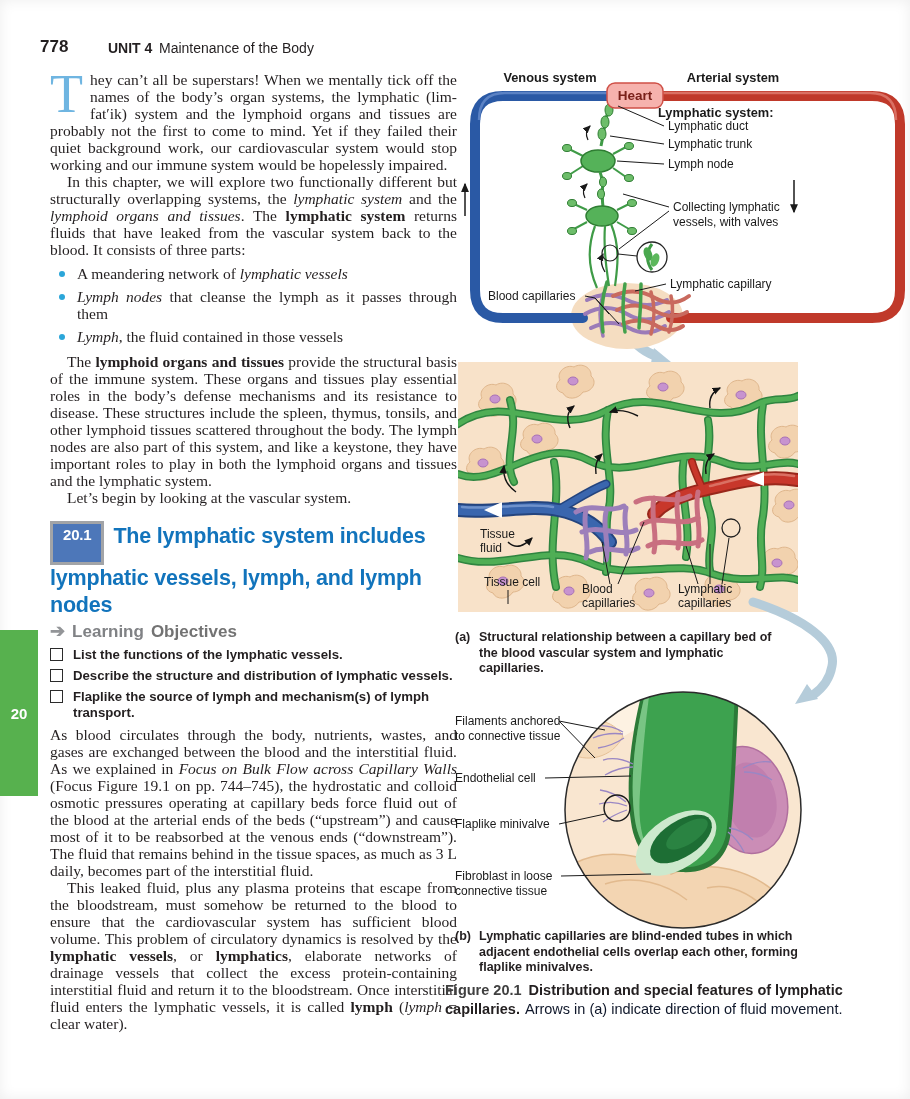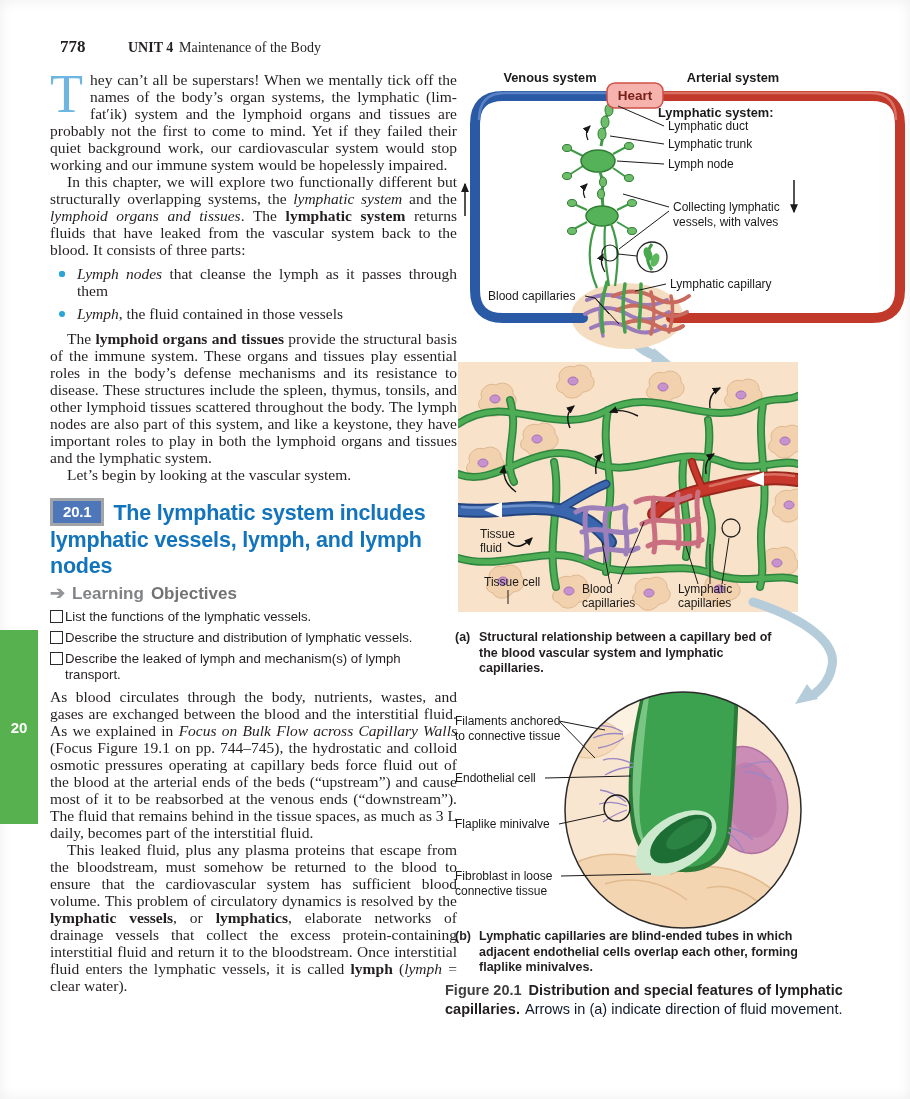--- a/index.html
+++ b/index.html
@@ -1,47 +1,47 @@
 <!DOCTYPE html>
 <html><head>
 <meta charset="utf-8">
 <style>
   html,body{margin:0;padding:0;background:#ffffff;}
   .page{position:relative;width:910px;height:1099px;background:#ffffff;overflow:hidden;
         font-family:"Liberation Serif",serif;color:#231f20;box-shadow:inset 0 0 14px rgba(0,0,0,.07);}
   
-  .header{position:absolute;top:37px;left:60px;width:560px;height:22px;font-family:Liberation Serif, serif;}
+  .header{position:absolute;top:37px;left:40px;width:560px;height:22px;font-family:Liberation Sans, sans-serif;}
   .page-num{position:absolute;left:0;top:0;font-weight:bold;font-size:17px;}
   .unit{position:absolute;left:68px;top:3px;font-weight:bold;font-size:14px;}
   .unit-title{position:absolute;left:119px;top:3px;font-size:14px;}
   
   .left-col{position:absolute;left:50px;top:71px;width:407px;font-size:15.5px;line-height:17px;text-align:justify;}
   .left-col p{margin:0;}
   .indent{text-indent:17px;}
   .dropcap{float:left;font-size:54px;line-height:45px;color:#6fb5e1;padding:1px 7px 0 0;}
   .bullets{list-style:none;margin:7px 0 8px 0;padding:0;}
   .bullets li{position:relative;padding-left:27px;margin-bottom:6px;text-align:justify;}
   .blt{position:absolute;left:9px;top:6px;width:6px;height:6px;border-radius:50%;background:#2ba6d9;}
   .mt{margin-top:9px;}
   h2.section{margin:15px 0 5px 0;width:400px;font-family:"Liberation Sans",sans-serif;font-weight:bold;
              font-size:21.5px;line-height:26.5px;color:#1274bc;text-align:left;letter-spacing:-.2px;}
   .badge{display:inline-block;background:#4d77b9;border:3px solid #a2a4a7;color:#fff;font-size:15px;
-         line-height:1;padding:3px 10px 4px;margin-right:9px;vertical-align:3px;}
+         line-height:1;padding:3px 10px 20px;margin-right:9px;vertical-align:3px;}
   .lo{display:flex;align-items:baseline;gap:7px;margin:3px 0 7px 0;font-family:"Liberation Sans",sans-serif;
       font-weight:bold;font-size:17px;text-align:left;}
   .lo-arrow{color:#939598;font-size:18px;}
   .lo-l{color:#808285;}
   .lo-o{color:#737373;}
-  .obj{display:flex;gap:2px;margin-bottom:5px;font-family:"Liberation Sans",sans-serif;font-weight:normal;
+  .obj{display:flex;gap:10px;margin-bottom:5px;font-family:"Liberation Sans",sans-serif;font-weight:bold;
        font-size:13.2px;line-height:16px;text-align:left;}
   .chk{flex:none;width:11px;height:11px;border:1.6px solid #2b2b2b;margin-top:1px;background:#fff;}
   .seg-i{font-style:italic;}
   .seg-b{font-weight:bold;}
   
-  .green-tab{position:absolute;left:0;top:630px;width:38px;height:194px;background:#57b14e;color:#fff;
+  .green-tab{position:absolute;left:0;top:630px;width:38px;height:166px;background:#57b14e;color:#fff;
              font-family:"Liberation Sans",sans-serif;font-weight:bold;font-size:15px;
              display:flex;align-items:center;justify-content:center;}
   
   .abs{position:absolute;}
   svg text{font-family:"Liberation Sans",sans-serif;font-size:12px;fill:#1a1a1a;}
   svg .t-bold{font-weight:bold;font-size:12.8px;}
   .cap{position:absolute;font-family:"Liberation Sans",sans-serif;font-weight:bold;font-size:12.5px;
        line-height:15.5px;color:#231f20;text-align:left;}
   .cap .lbl{position:absolute;left:0;top:0;}
   .cap .body{display:block;padding-left:24px;}
@@ -63,21 +63,21 @@
   </div>
 
   <div class="green-tab">
     <span>20</span>
   </div>
 
   <div class="left-col">
     <p><span class="dropcap">T</span><span><span>hey can’t all be superstars! When we mentally tick off the names of the body’s organ systems, the lymphatic (lim-fat′ik) system and the lymphoid organs and tissues are probably not the first to come to mind. Yet if they failed their quiet background work, our cardiovascular system would stop working and our immune system would be hopelessly impaired.</span></span></p>
     <p class="indent"><span>In this chapter, we will explore two functionally different but structurally overlapping systems, the </span><span class="seg-i">lymphatic system</span><span> and the </span><span class="seg-i">lymphoid organs and tissues</span><span>. The </span><span class="seg-b">lymphatic system</span><span> returns fluids that have leaked from the vascular system back to the blood. It consists of three parts:</span></p>
     <ul class="bullets">
-      <li><span class="blt"></span></li>
+      <li><span class="blt"></span><span><span>A meandering network of </span><span class="seg-i">lymphatic vessels</span></span></li>
       <li><span class="blt"></span><span><span class="seg-i">Lymph nodes</span><span> that cleanse the lymph as it passes through them</span></span></li>
       <li><span class="blt"></span><span><span class="seg-i">Lymph</span><span>, the fluid contained in those vessels</span></span></li>
     </ul>
     <p class="indent mt"><span>The </span><span class="seg-b">lymphoid organs and tissues</span><span> provide the structural basis of the immune system. These organs and tissues play essential roles in the body’s defense mechanisms and its resistance to disease. These structures include the spleen, thymus, tonsils, and other lymphoid tissues scattered throughout the body. The lymph nodes are also part of this system, and like a keystone, they have important roles to play in both the lymphoid organs and tissues and the lymphatic system.</span></p>
     <p class="indent"><span>Let’s begin by looking at the vascular system.</span></p>
 
     <h2 class="section"><span class="badge">20.1</span><span>The lymphatic system includes lymphatic vessels, lymph, and lymph nodes</span></h2>
 
     <div class="lo">
       <span class="lo-arrow">➔</span>
@@ -87,21 +87,21 @@
     <div class="obj">
         <span class="chk"></span>
         <span>List the functions of the lymphatic vessels.</span>
       </div>
     <div class="obj">
         <span class="chk"></span>
         <span>Describe the structure and distribution of lymphatic vessels.</span>
       </div>
     <div class="obj">
         <span class="chk"></span>
-        <span>Describe the leaked of lymph and mechanism(s) of lymph transport.</span>
+        <span>Flaplike the source of lymph and mechanism(s) of lymph transport.</span>
       </div>
 
     <p class="mt"><span>As blood circulates through the body, nutrients, wastes, and gases are exchanged between the blood and the interstitial fluid. As we explained in </span><span class="seg-i">Focus on Bulk Flow across Capillary Walls</span><span> (Focus Figure 19.1 on pp. 744–745), the hydrostatic and colloid osmotic pressures operating at capillary beds force fluid out of the blood at the arterial ends of the beds (“upstream”) and cause most of it to be reabsorbed at the venous ends (“downstream”). The fluid that remains behind in the tissue spaces, as much as 3 L daily, becomes part of the interstitial fluid.</span></p>
     <p class="indent"><span>This leaked fluid, plus any plasma proteins that escape from the bloodstream, must somehow be returned to the blood to ensure that the cardiovascular system has sufficient blood volume. This problem of circulatory dynamics is resolved by the </span><span class="seg-b">lymphatic vessels</span><span>, or </span><span class="seg-b">lymphatics</span><span>, elaborate networks of drainage vessels that collect the excess protein-containing interstitial fluid and return it to the bloodstream. Once interstitial fluid enters the lymphatic vessels, it is called </span><span class="seg-b">lymph</span><span> (</span><span class="seg-i">lymph</span><span> = clear water).</span></p>
   </div>
 
   <svg class="abs" style="left:455px;top:66px;" width="450" height="296" viewBox="0 0 450 296">
     <defs>
       <marker id="ab" viewBox="0 0 8 8" markerWidth="7" markerHeight="7" refX="6" refY="3" orient="auto">
           <path d="M0,0 L7,3 L0,6 Z" fill="#1a1a1a"></path>

